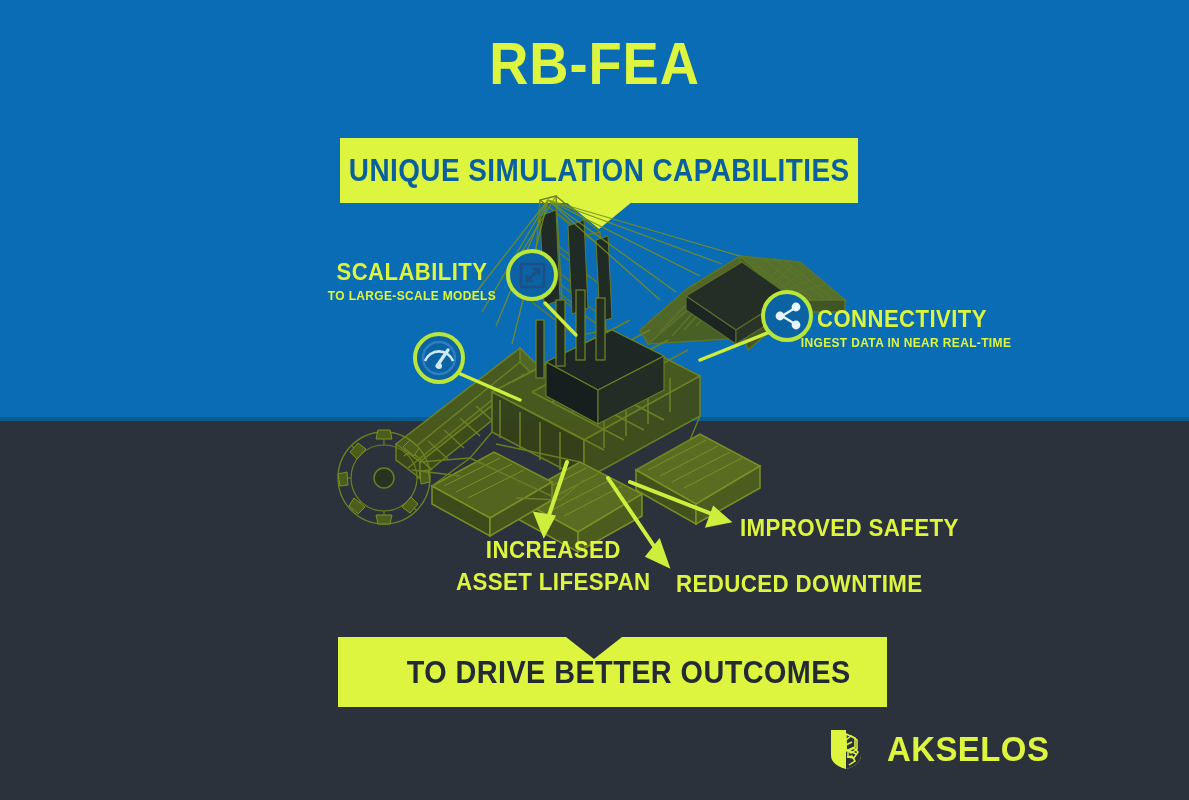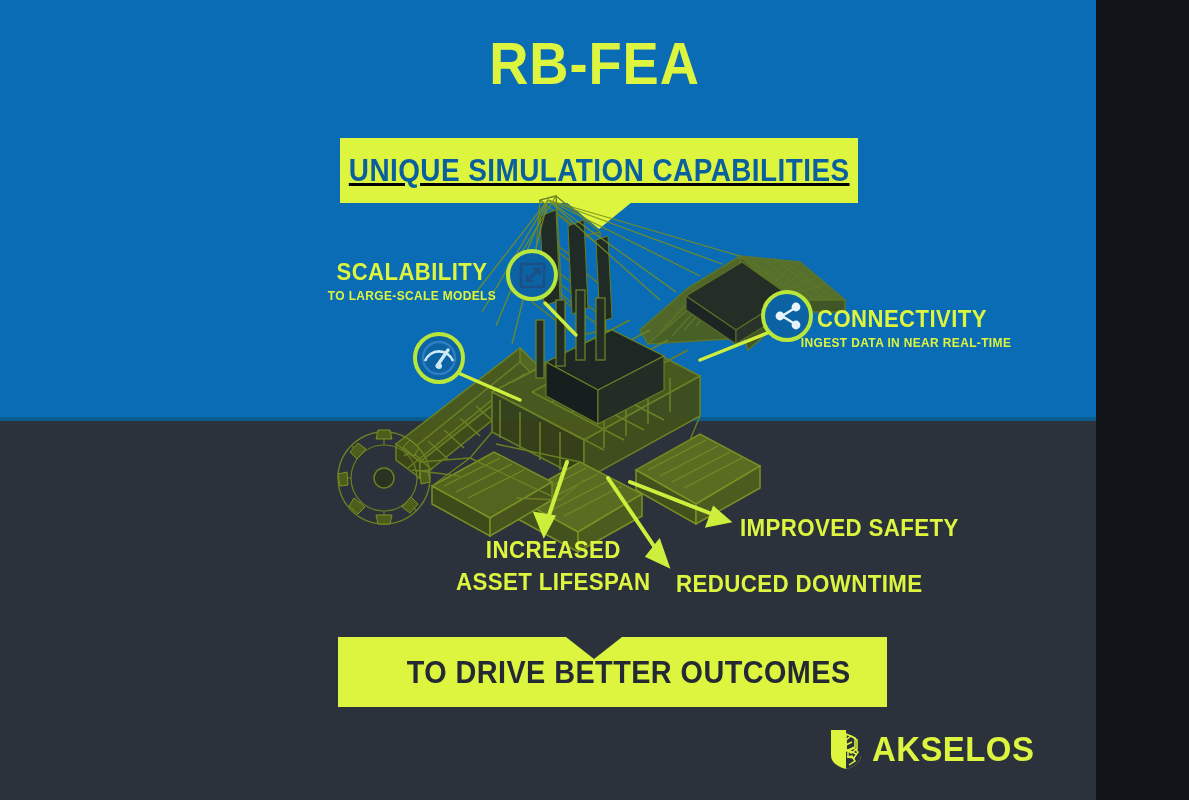--- a/index.html
+++ b/index.html
@@ -1,18 +1,18 @@
 <!DOCTYPE html>
 <html><head>
 <meta charset="utf-8">
 <style>
   html,body{margin:0;padding:0;background:#11151a;}
   body{font-family:"Liberation Sans",sans-serif;}
   #stage{
-    position:relative;width:1096px;height:800px;overflow:hidden;
+    position:relative;width:1189px;height:800px;overflow:hidden;
     background:#0a6cb4;
   }
   
   .bg-top{position:absolute;left:0;top:0;width:1189px;height:421px;background:#0a6cb4;}
   .bg-seam{position:absolute;left:0;top:417px;width:1189px;height:5px;background:#0b5c8e;}
   .bg-bottom{position:absolute;left:0;top:421px;width:1189px;height:379px;background:#2b323b;}
 
   
   .title{
     position:absolute;left:0;top:30px;width:1189px;text-align:center;
@@ -22,21 +22,21 @@
   }
 
   
   .banner{
     position:absolute;background:#ddf53f;display:flex;align-items:center;justify-content:center;
   }
   .banner span{
     font-size:31px;font-weight:bold;color:#0a5f9e;letter-spacing:0.5px;
     transform:scaleX(0.90);transform-origin:center;white-space:nowrap;
   }
-  #banner-top{left:340px;top:138px;width:518px;height:65px;text-decoration:underline;}
+  #banner-top{left:340px;top:138px;width:518px;height:65px;}
   .banner-notch-down{
     position:absolute;left:566px;top:202px;width:0;height:0;
     border-left:33px solid transparent;border-right:33px solid transparent;
     border-top:27px solid #ddf53f;
   }
   #banner-bottom{left:338px;top:637px;width:516px;height:70px;padding-left:33px;}
   #banner-bottom span{color:#242a33;font-size:32px;}
   .banner-notch-up{
     position:absolute;left:566px;top:637px;width:0;height:0;
     border-left:28px solid transparent;border-right:28px solid transparent;
@@ -70,21 +70,21 @@
     transform:scaleX(0.93);transform-origin:left top;
   }
   #out-safety{left:740px;top:512px;}
   #out-lifespan{left:456px;top:534px;text-align:center;}
   #out-downtime{left:676px;top:568px;}
 
   
   #vec{position:absolute;left:0;top:0;width:1189px;height:800px;}
 
   
-  #logo{position:absolute;left:828px;top:727px;display:flex;align-items:center;gap:8px;}
+  #logo{position:absolute;left:828px;top:727px;display:flex;align-items:center;gap:23px;}
   #logo .word{
     font-size:35px;font-weight:bold;color:#ddf53f;letter-spacing:0.5px;
     transform:scaleX(0.94);transform-origin:left center;
   }
 </style>
 </head>
 <body>
 
 <div id="stage">
 

